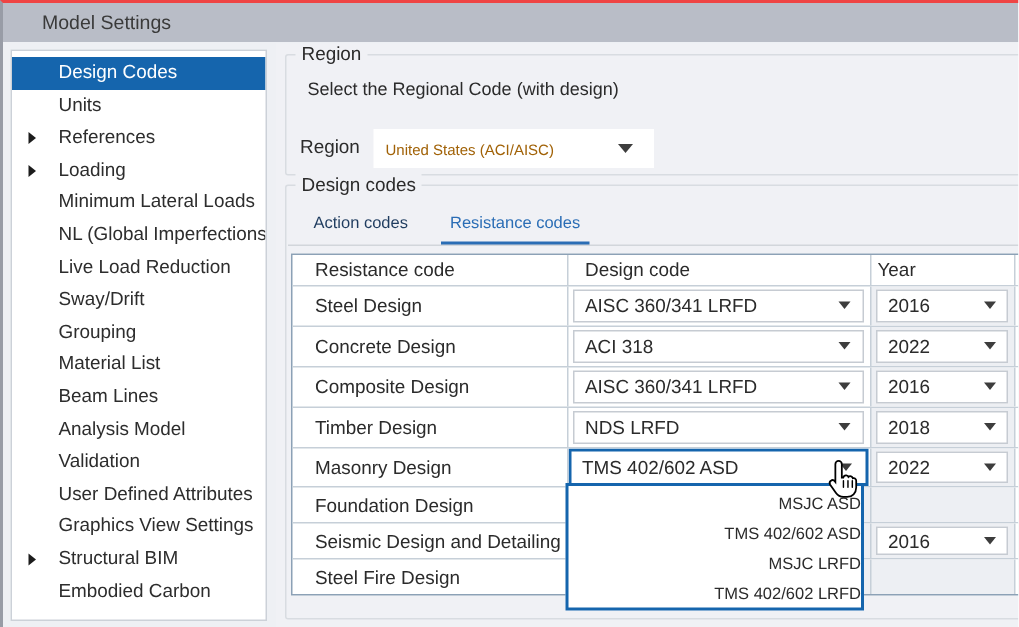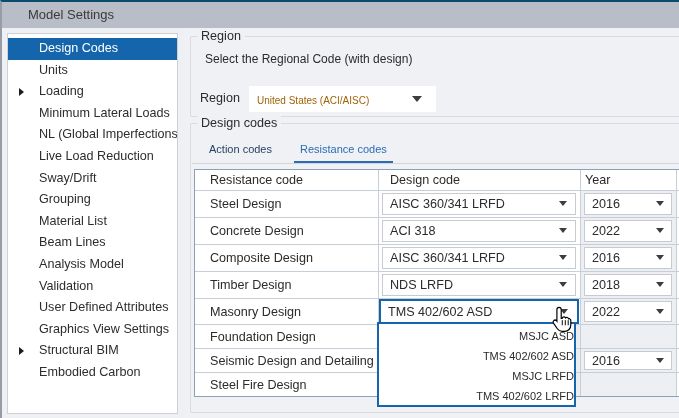--- a/index.html
+++ b/index.html
@@ -2,21 +2,21 @@
 <html><head>
 <meta charset="utf-8">
 <style>
   * { margin:0; padding:0; box-sizing:border-box; }
   html,body { background:#ffffff; }
   body { font-family:"Liberation Sans", sans-serif; }
 
   .window {
     position:relative; width:679px; height:418px; overflow:hidden;
     background:#eef0f4;
-    border-top:2px solid #0c4a6e; border-left:2px solid #989ca6;
+    border-top:2px solid #ef4444; border-left:2px solid #989ca6;
   }
 
   
   .titlebar {
     position:absolute; left:0; top:0; right:0; height:26px;
     background:#b9bdc7; color:#3a3a3a; font-size:13px; line-height:26px;
   }
   .titlebar .title { margin-left:26px; }
 
   
@@ -105,20 +105,21 @@
 
 <div class="window">
 
   <div class="titlebar">
     <span class="title">Model Settings</span>
   </div>
 
   <div class="sidebar">
     <div class="side-item sel"><span>Design Codes</span></div>
     <div class="side-item"><span>Units</span></div>
+    <div class="side-item"><span class="tri"></span><span>References</span></div>
     <div class="side-item"><span class="tri"></span><span>Loading</span></div>
     <div class="side-item"><span>Minimum Lateral Loads</span></div>
     <div class="side-item"><span>NL (Global Imperfections)</span></div>
     <div class="side-item"><span>Live Load Reduction</span></div>
     <div class="side-item"><span>Sway/Drift</span></div>
     <div class="side-item"><span>Grouping</span></div>
     <div class="side-item"><span>Material List</span></div>
     <div class="side-item"><span>Beam Lines</span></div>
     <div class="side-item"><span>Analysis Model</span></div>
     <div class="side-item"><span>Validation</span></div>

